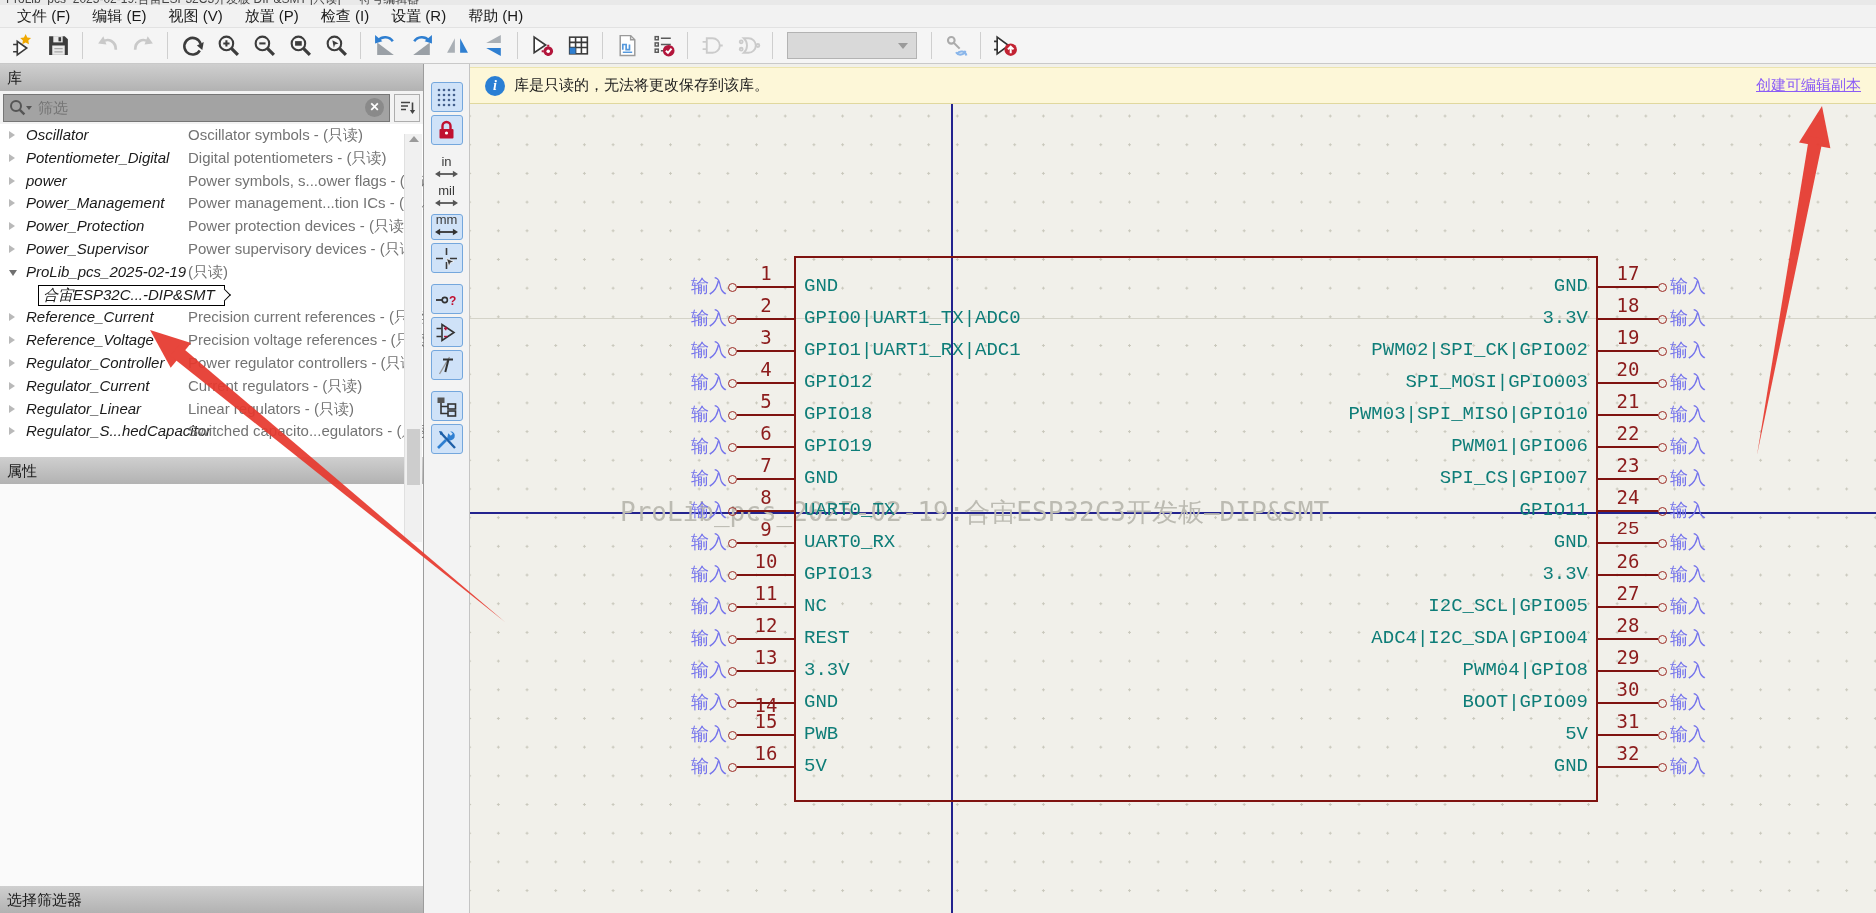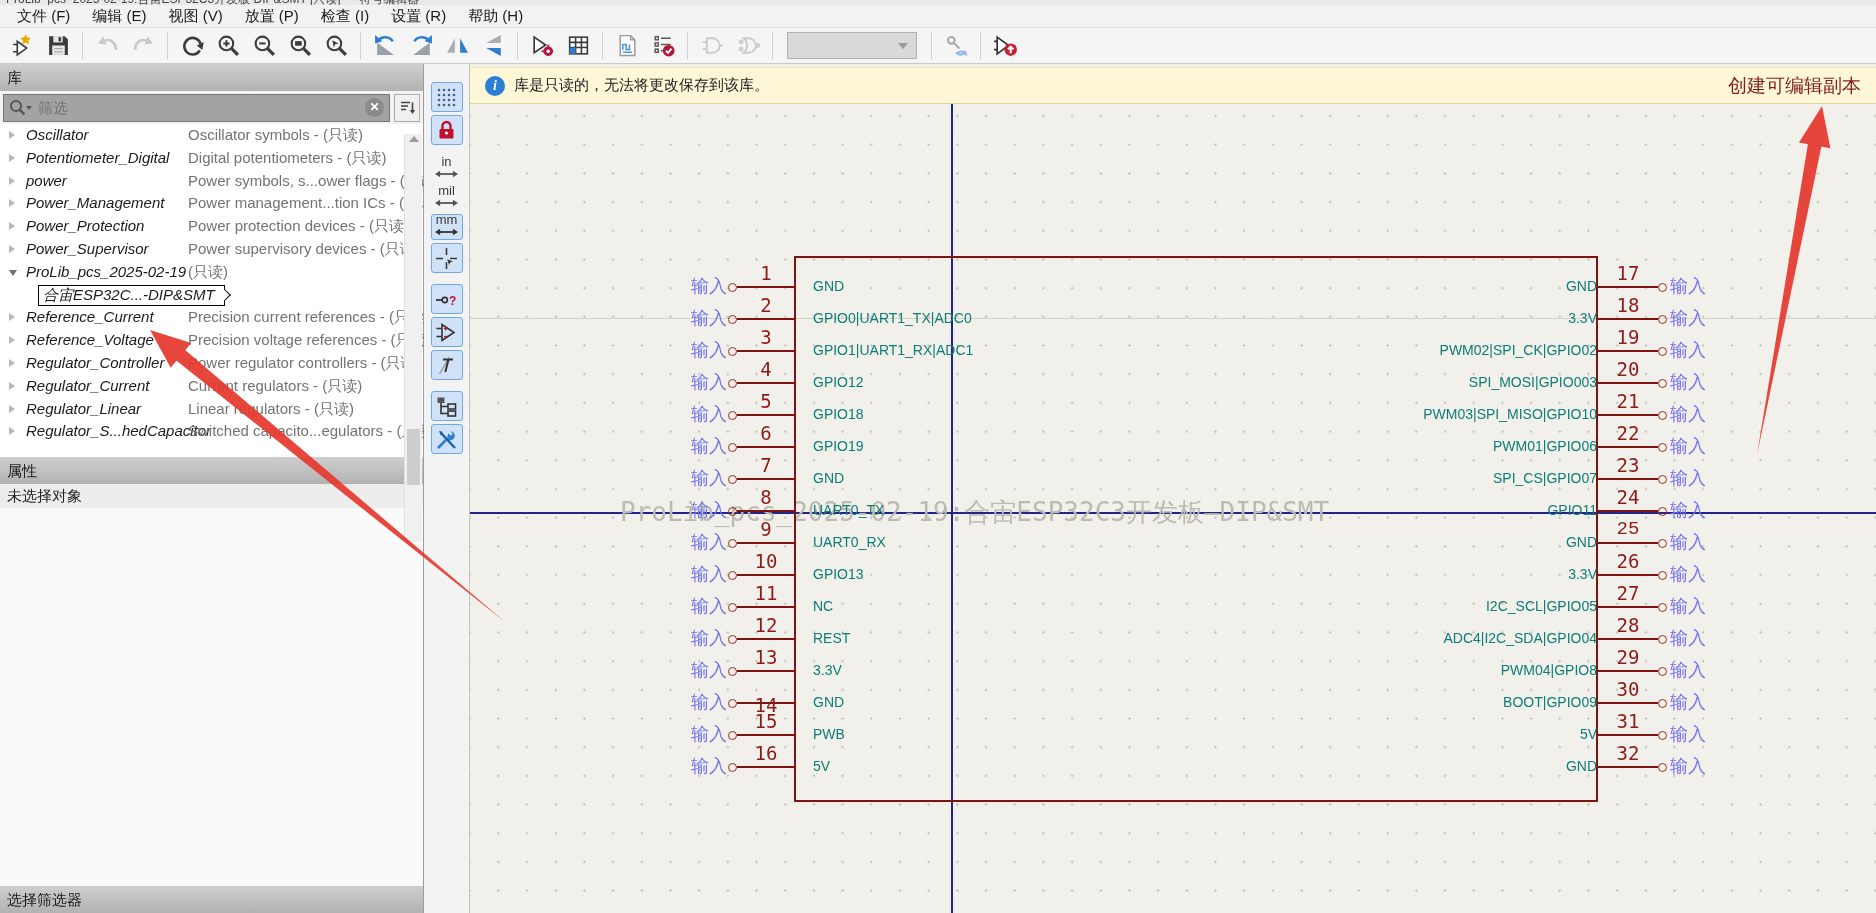--- a/index.html
+++ b/index.html
@@ -51,30 +51,30 @@
   .vbtn.active{background:#cfe2f8;border-color:#74a7dd;}
   .vbtn svg{width:23px;height:23px;}
   .vbtn.unit{font-size:13px;color:#3a3a3a;line-height:10px;height:26px;flex-basis:26px;display:flex;flex-direction:column;align-items:center;justify-content:center;}
   .vsep{height:8px;flex:0 0 8px;}
 
   
   #canvas{position:absolute;left:470px;top:64px;width:1406px;height:849px;background-color:#f1f0ea;background-image:radial-gradient(circle,#c9c8bc 1.1px,transparent 1.4px);background-size:28.7px 28.7px;background-position:14px 9px;overflow:hidden;}
   #infobar{position:absolute;left:0;top:3px;right:0;height:37px;background:#fdf7d8;border-top:1px solid #ece4ae;border-bottom:1px solid #e0d89e;display:flex;align-items:center;padding:0 15px;box-sizing:border-box;z-index:20;}
   #info-icon{width:20px;height:20px;border-radius:50%;background:#2a7fd4;color:#fff;font-size:14px;font-weight:bold;text-align:center;line-height:20px;font-family:"Liberation Serif",serif;font-style:italic;}
   #infobar .msg{margin-left:9px;font-size:15px;color:#1c1c1c;}
-  #infobar a{margin-left:auto;font-size:19px;color:#7f1d1d;cursor:pointer;}
+  #infobar a{margin-left:auto;font-size:15px;color:#8b5cf6;text-decoration:underline;cursor:pointer;}
   .axis-v{position:absolute;left:481px;top:40px;width:1.5px;height:809px;background:#23238e;z-index:3;}
   .axis-h{position:absolute;left:0;top:448px;width:100%;height:1.5px;background:#23238e;z-index:3;}
   .faint-h{position:absolute;left:0;top:254px;width:100%;height:1px;background:#d4d3c8;z-index:2;}
   #watermark{position:absolute;left:150px;top:448px;transform:translateY(-50%);font-family:"DejaVu Sans Mono",monospace;font-size:26px;color:#bcbbb2;white-space:nowrap;z-index:4;letter-spacing:0;}
   #symbol-body{position:absolute;left:324px;top:192px;width:804px;height:546px;border:2.5px solid #7f1310;box-sizing:border-box;z-index:5;}
   .pin-line{position:absolute;height:2px;background:#7f1310;z-index:6;}
   .pin-circle{position:absolute;width:9px;height:9px;border:1.5px solid #9c2a24;border-radius:50%;box-sizing:border-box;z-index:6;}
   .pin-num{position:absolute;font-family:"DejaVu Sans Mono",monospace;font-size:19px;color:#8c1c1c;z-index:7;}
-  .pin-name{position:absolute;font-family:Liberation Sans, sans-serif;font-size:14px;color:#0e7d78;white-space:nowrap;z-index:7;margin-left:9px;}
+  .pin-name{position:absolute;font-family:Liberation Mono, monospace;font-size:19px;color:#0e7d78;white-space:nowrap;z-index:7;}
   .pin-type{position:absolute;font-size:18px;color:#7473ec;white-space:nowrap;z-index:7;}
   #arrows{position:absolute;left:0;top:0;width:1876px;height:913px;z-index:60;pointer-events:none;}
 </style>
 </head>
 <body>
 
 <div id="app">
 
   <div id="titlebar">
     <span>ProLib_pcs_2025-02-19:合宙ESP32C3开发板 DIP&amp;SMT [只读] — 符号编辑器</span>
@@ -346,21 +346,20 @@
           <span class="dsc">Linear regulators - (只读)</span>
         </div>
         <div class="tree-row">
           <span class="chev collapsed"></span>
           <span class="lbl">Regulator_S...hedCapacitor</span>
           <span class="dsc">Switched capacito...egulators - (只读)</span>
         </div>
       </div>
     <div style="flex:0 0 14px;background:#fff;"></div>
     <div class="panel-head">属性</div>
-    <div id="prop-empty">未选择对象</div>
     <div class="grow"></div>
     <div class="panel-head">选择筛选器</div>
     <div id="treescroll">
       <span class="arr"></span>
       <span class="thumb"></span>
     </div>
   </div>
 
   <div id="lefttools">
     <div class="vbtn active">

